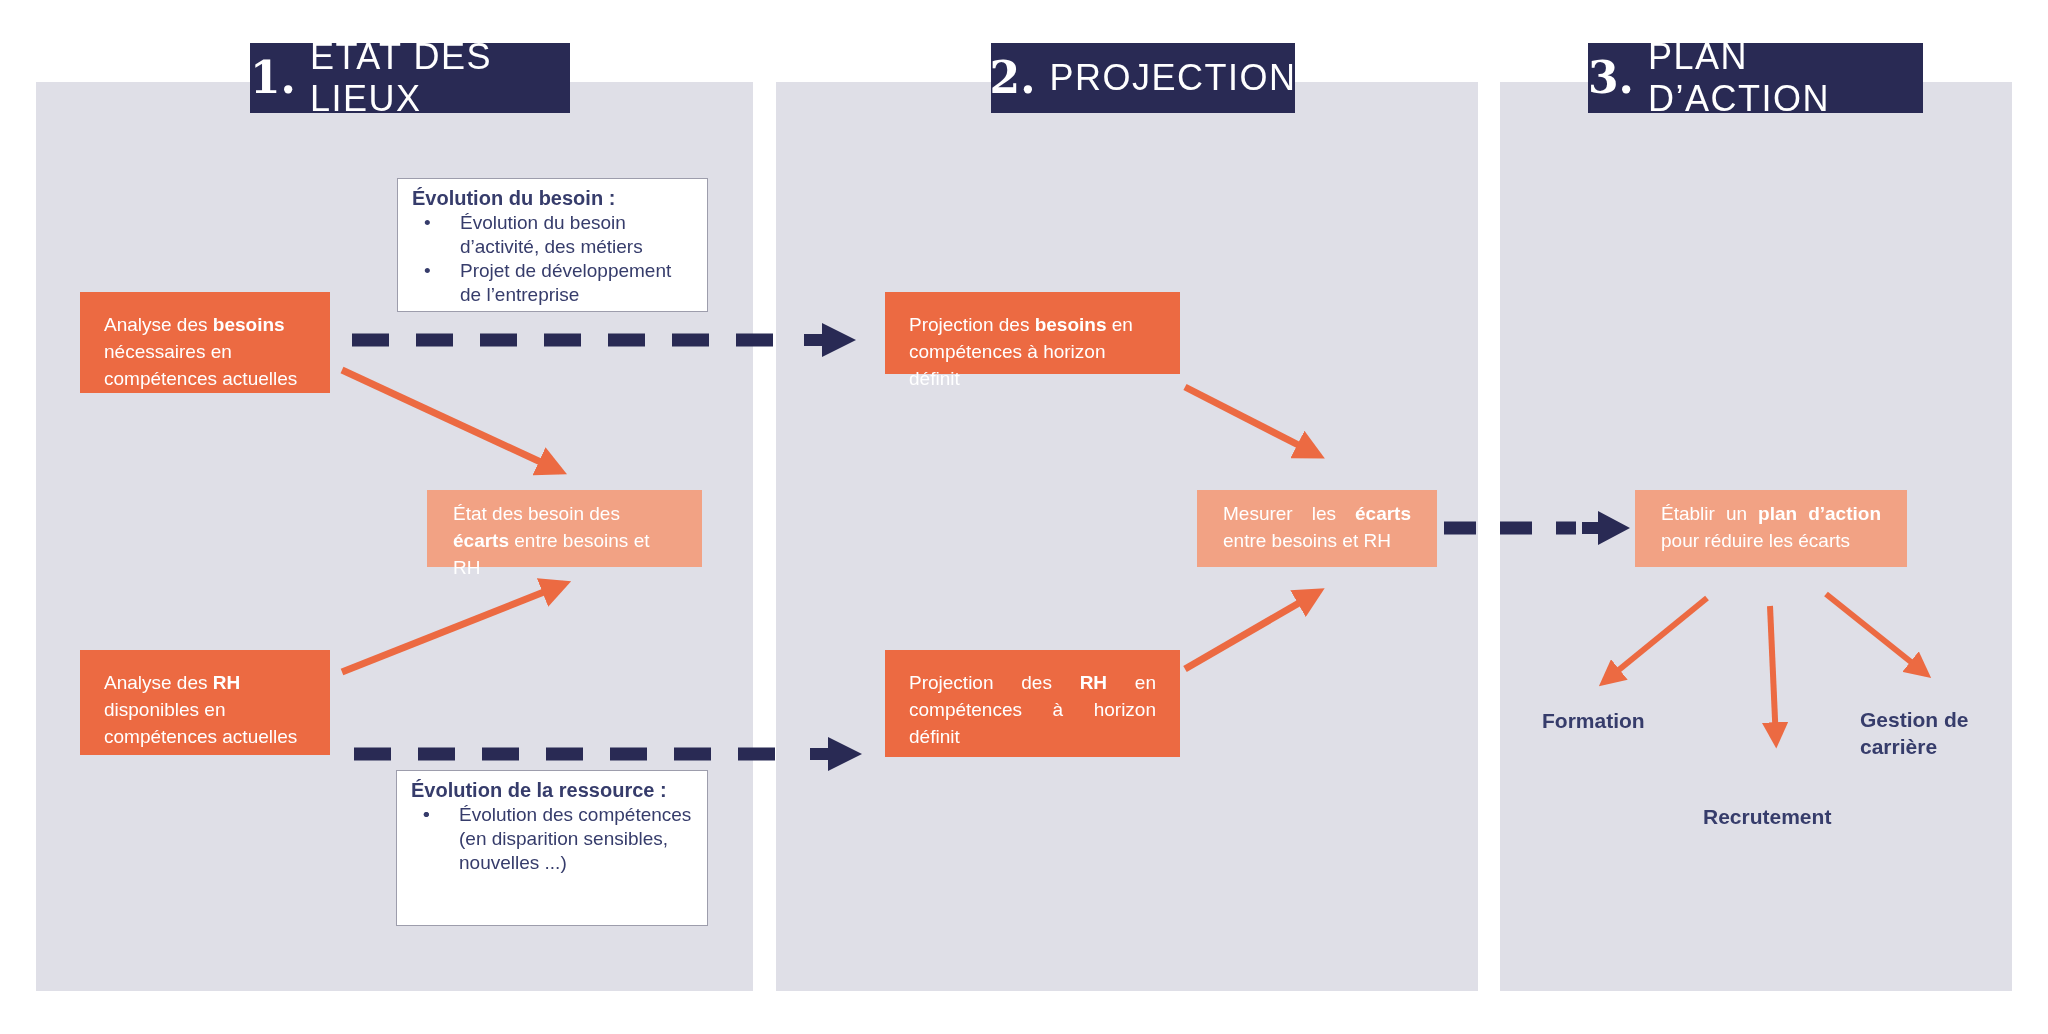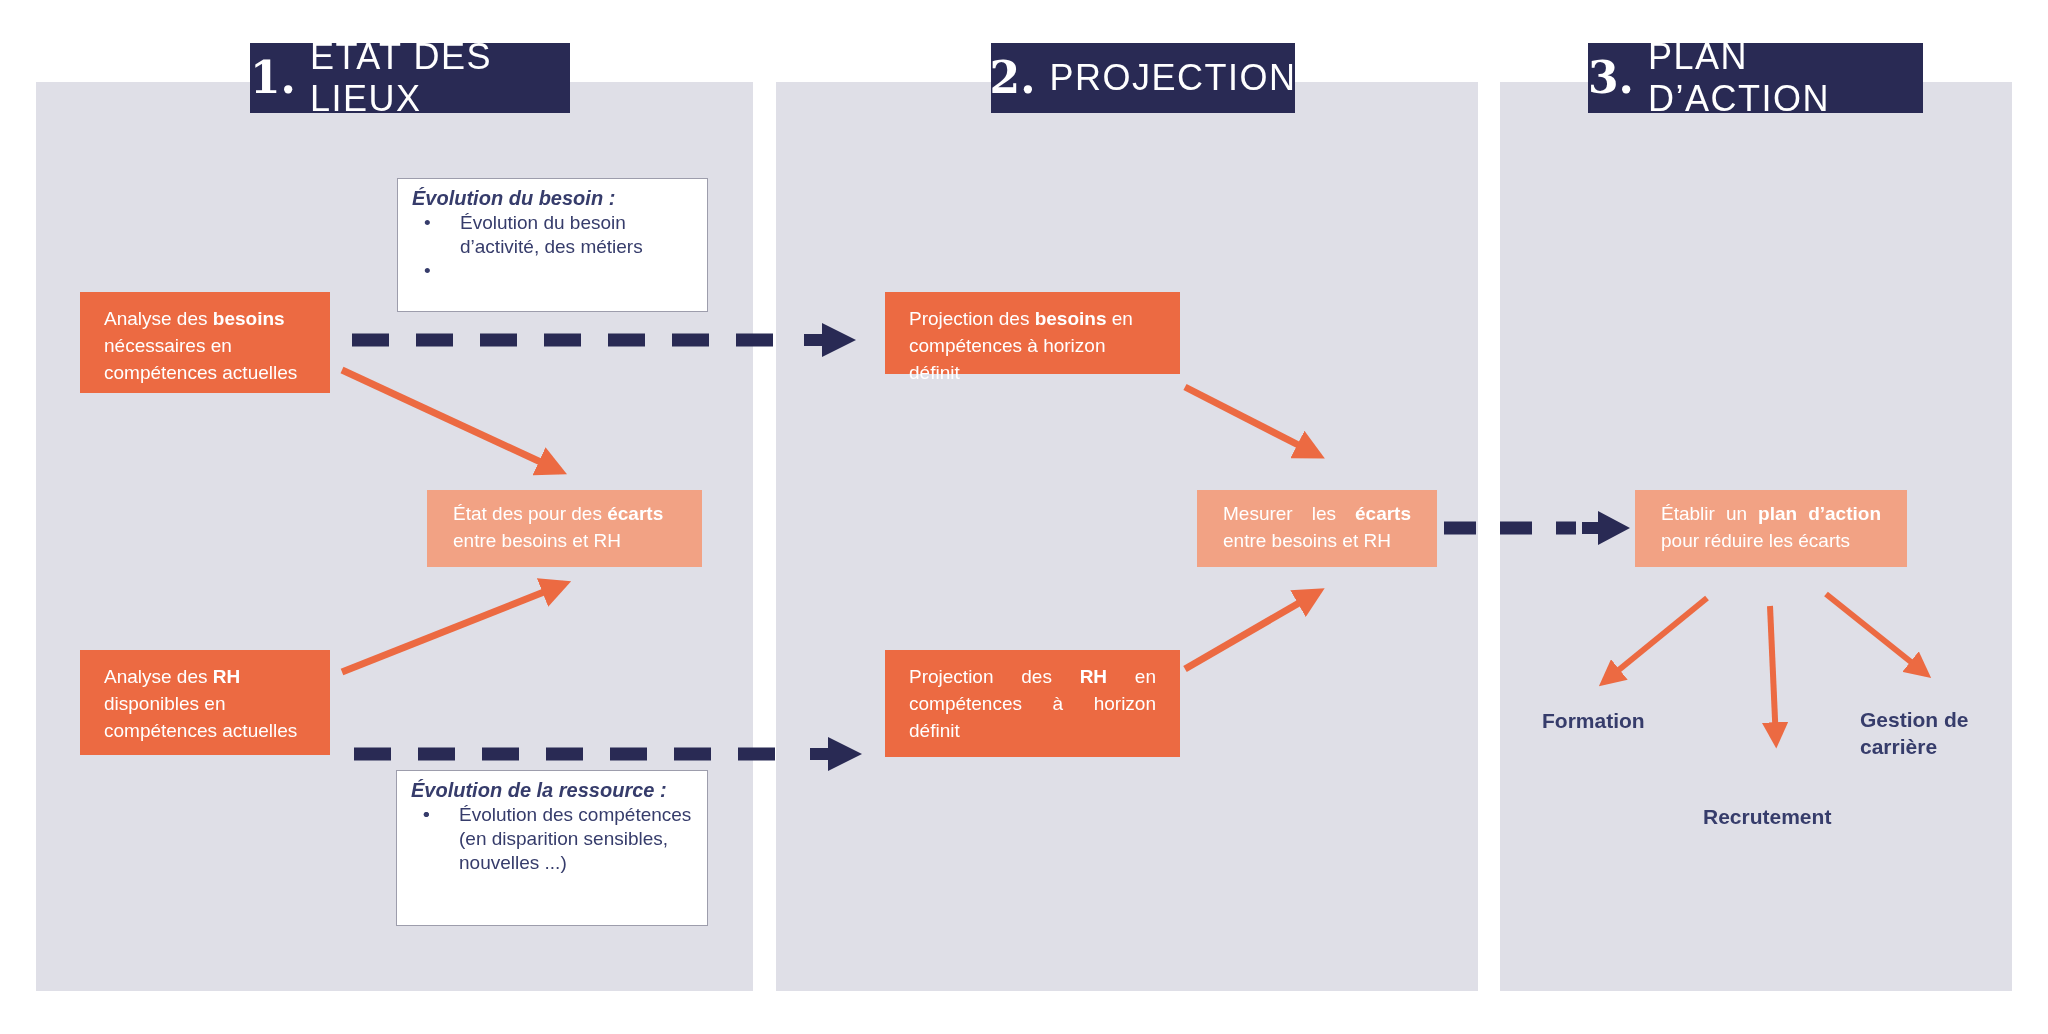--- a/index.html
+++ b/index.html
@@ -16,26 +16,26 @@
   }
   .panel{position:absolute;background:var(--panel);z-index:1;}
   .badge{
     position:absolute;background:var(--navy);color:#fff;z-index:4;
     display:flex;align-items:center;justify-content:center;gap:14px;
   }
   .badge .num{font-family:"DejaVu Serif",serif;font-weight:700;font-size:44px;line-height:1;}
   .badge .lbl{font-size:36px;letter-spacing:1.5px;font-weight:400;}
   svg.arrows{position:absolute;left:0;top:0;z-index:2;}
   .box{position:absolute;box-sizing:border-box;font-size:19px;line-height:1.42;z-index:3;}
-  .box.orange{background:var(--orange);color:#ffffff;padding:14px 24px;}
+  .box.orange{background:var(--orange);color:#ffffff;padding:20px 24px;}
   .box.salmon{background:var(--salmon);color:#ffffff;padding:11px 26px;}
   .box.white{background:#ffffff;border:1px solid #9d9dac;color:var(--text_navy);padding:6px 14px;line-height:1.27;}
   .box b{font-weight:700;}
   .justify{text-align:justify;}
-  .wtitle{font-weight:700;font-size:20px;line-height:1.32;font-style:italic;}
+  .wtitle{font-weight:700;font-size:20px;line-height:1.32;}
   ul.bullets{list-style:none;margin:0;padding:0;}
   ul.bullets li{position:relative;padding-left:48px;line-height:1.26;}
   ul.bullets li .dot{position:absolute;left:12px;top:0;}
   .action-label{
     position:absolute;color:var(--text_navy);font-weight:700;font-size:21px;
     text-align:left;line-height:1.3;z-index:3;
   }
 </style>
 </head>
 <body>
@@ -87,26 +87,26 @@
   </svg>
 
   <div class="box orange" style="left:80px;top:292px;width:250px;height:101px;">
     <span>Analyse des </span><b>besoins</b><span> nécessaires en compétences actuelles</span>
   </div>
 
   <div class="box white" style="left:397px;top:178px;width:311px;height:134px;">
     <div class="wtitle">Évolution du besoin :</div>
     <ul class="bullets">
       <li><span class="dot">•</span><span>Évolution du besoin d’activité, des métiers</span></li>
-      <li><span class="dot">•</span></li>
+      <li><span class="dot">•</span><span>Projet de développement de l’entreprise</span></li>
     </ul>
   </div>
 
   <div class="box salmon" style="left:427px;top:490px;width:275px;height:77px;">
-    <span>État des pour des </span><b>écarts</b><span> entre besoins et RH</span>
+    <span>État des besoin des </span><b>écarts</b><span> entre besoins et RH</span>
   </div>
 
   <div class="box orange" style="left:80px;top:650px;width:250px;height:105px;">
     <span>Analyse des </span><b>RH</b><span> disponibles en compétences actuelles</span>
   </div>
 
   <div class="box white" style="left:396px;top:770px;width:312px;height:156px;">
     <div class="wtitle">Évolution de la ressource :</div>
     <ul class="bullets">
       <li><span class="dot">•</span></li>

